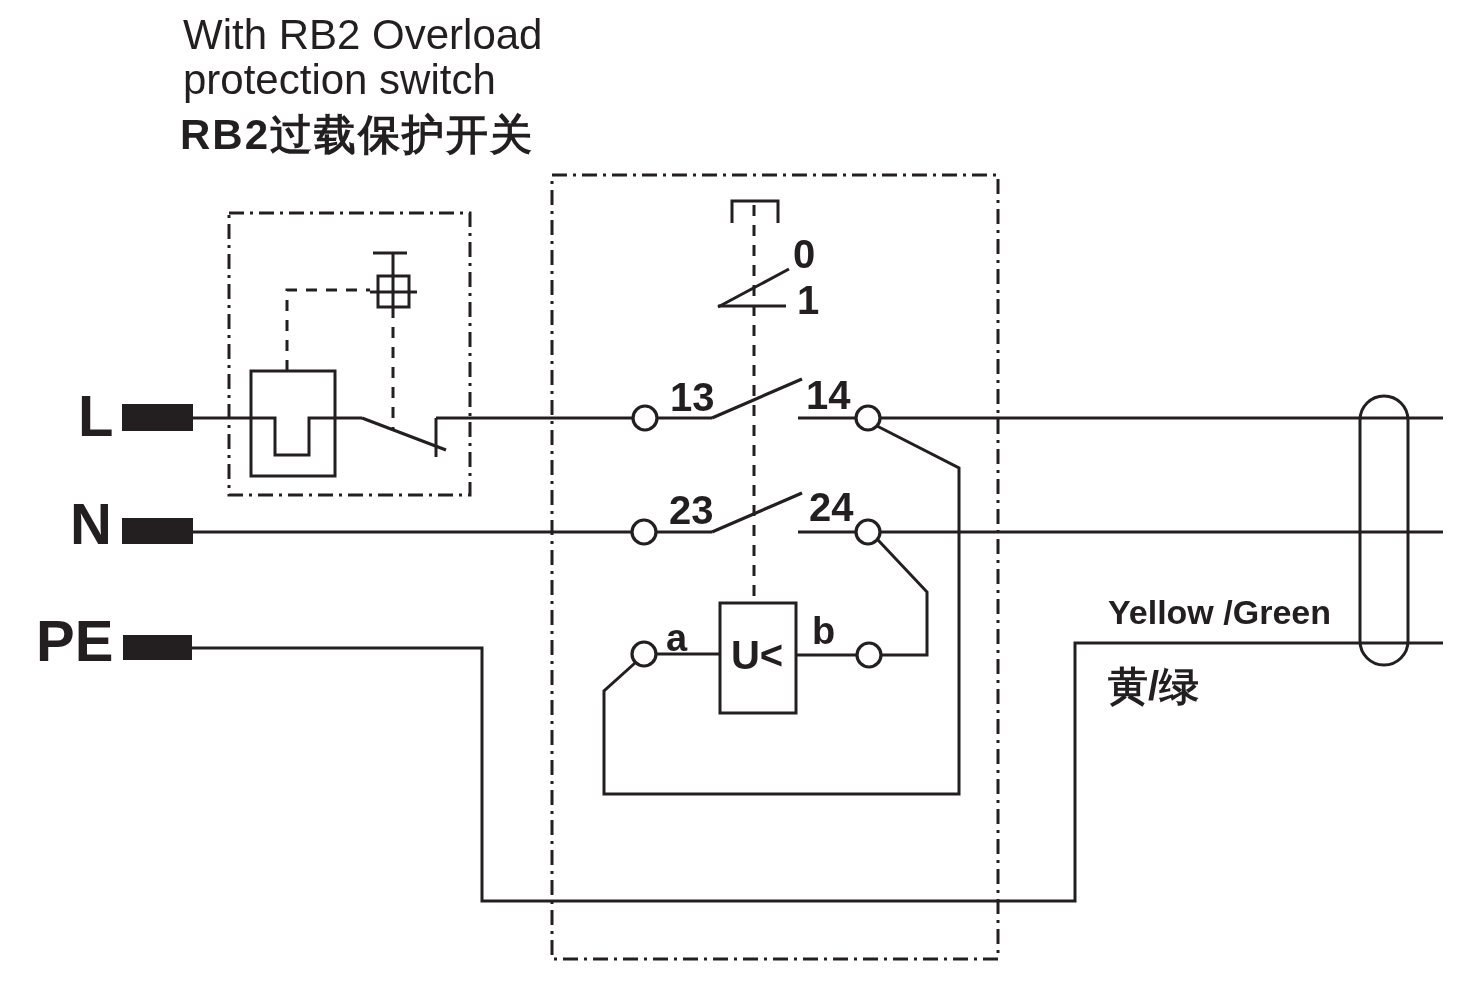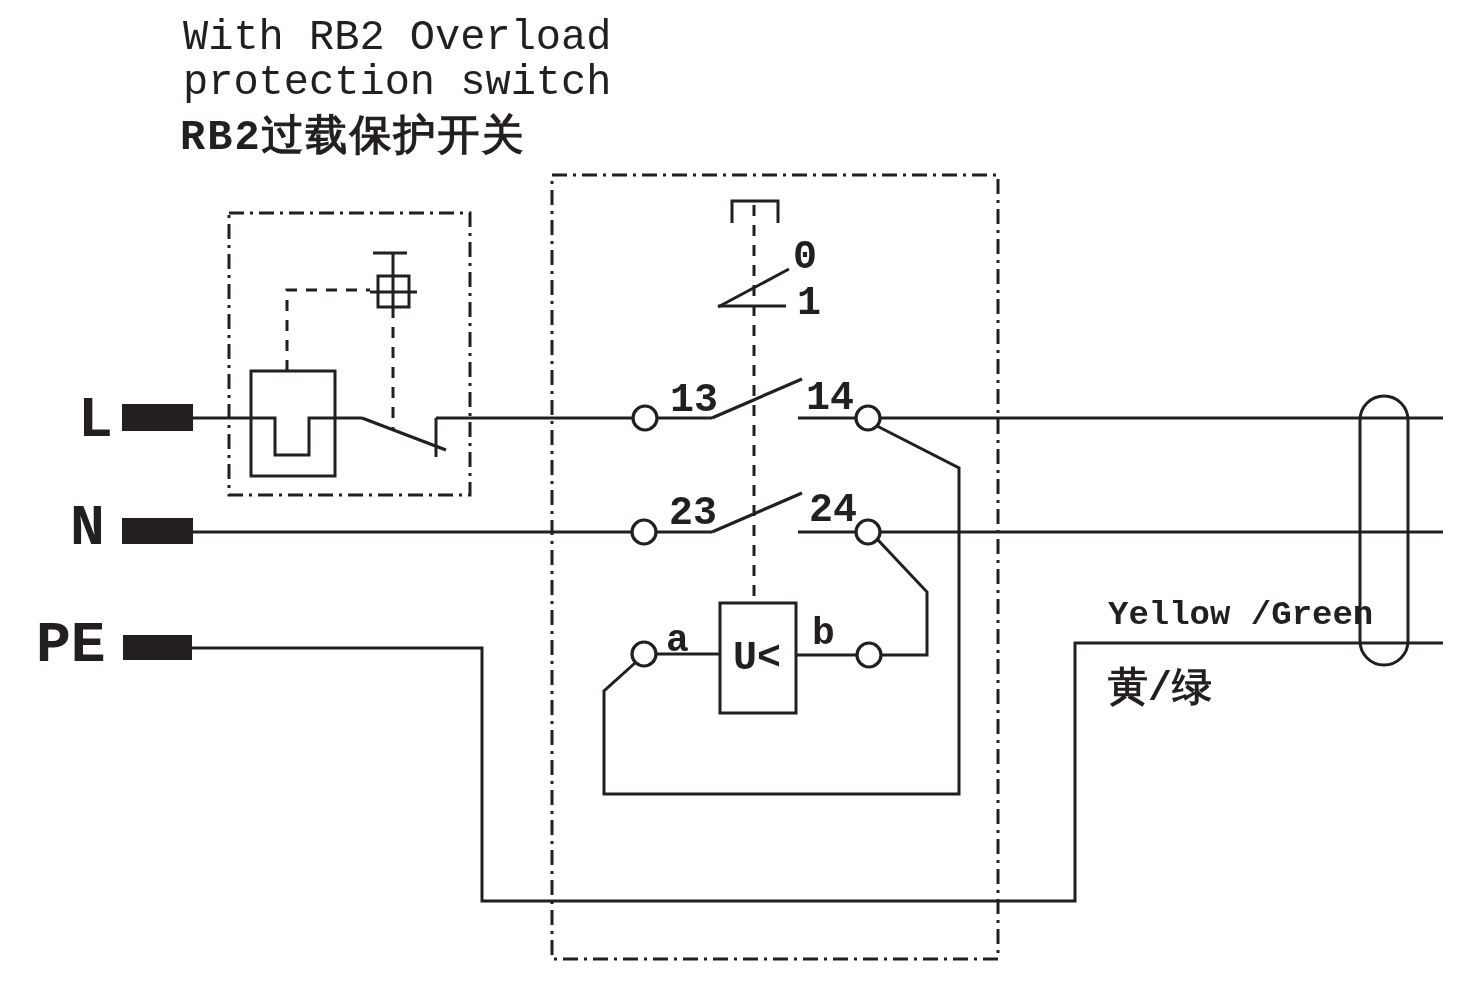--- a/index.html
+++ b/index.html
@@ -5,21 +5,21 @@
   html, body {
     margin: 0;
     padding: 0;
     background: #ffffff;
   }
   .stage {
     position: relative;
     width: 1481px;
     height: 988px;
     background: #ffffff;
-    font-family: Liberation Mono, monospace;
+    font-family: Liberation Sans, sans-serif;
   }
   svg { display: block; }
   .ln  { stroke: #231f20; stroke-width: 3; fill: none; }
   .ln2 { stroke: #231f20; stroke-width: 3.2; fill: none; }
   .dashdot { stroke: #231f20; stroke-width: 3; fill: none; stroke-dasharray: 15 6 3 6; }
   .mechdash { stroke: #231f20; stroke-width: 3; fill: none; stroke-dasharray: 11 9; }
   .term { fill: #231f20; stroke: none; }
   .contact { fill: #ffffff; stroke: #231f20; stroke-width: 3.2; }
   .txt { fill: #231f20; }
   .t-title { font-size: 42px; font-weight: 400; }

